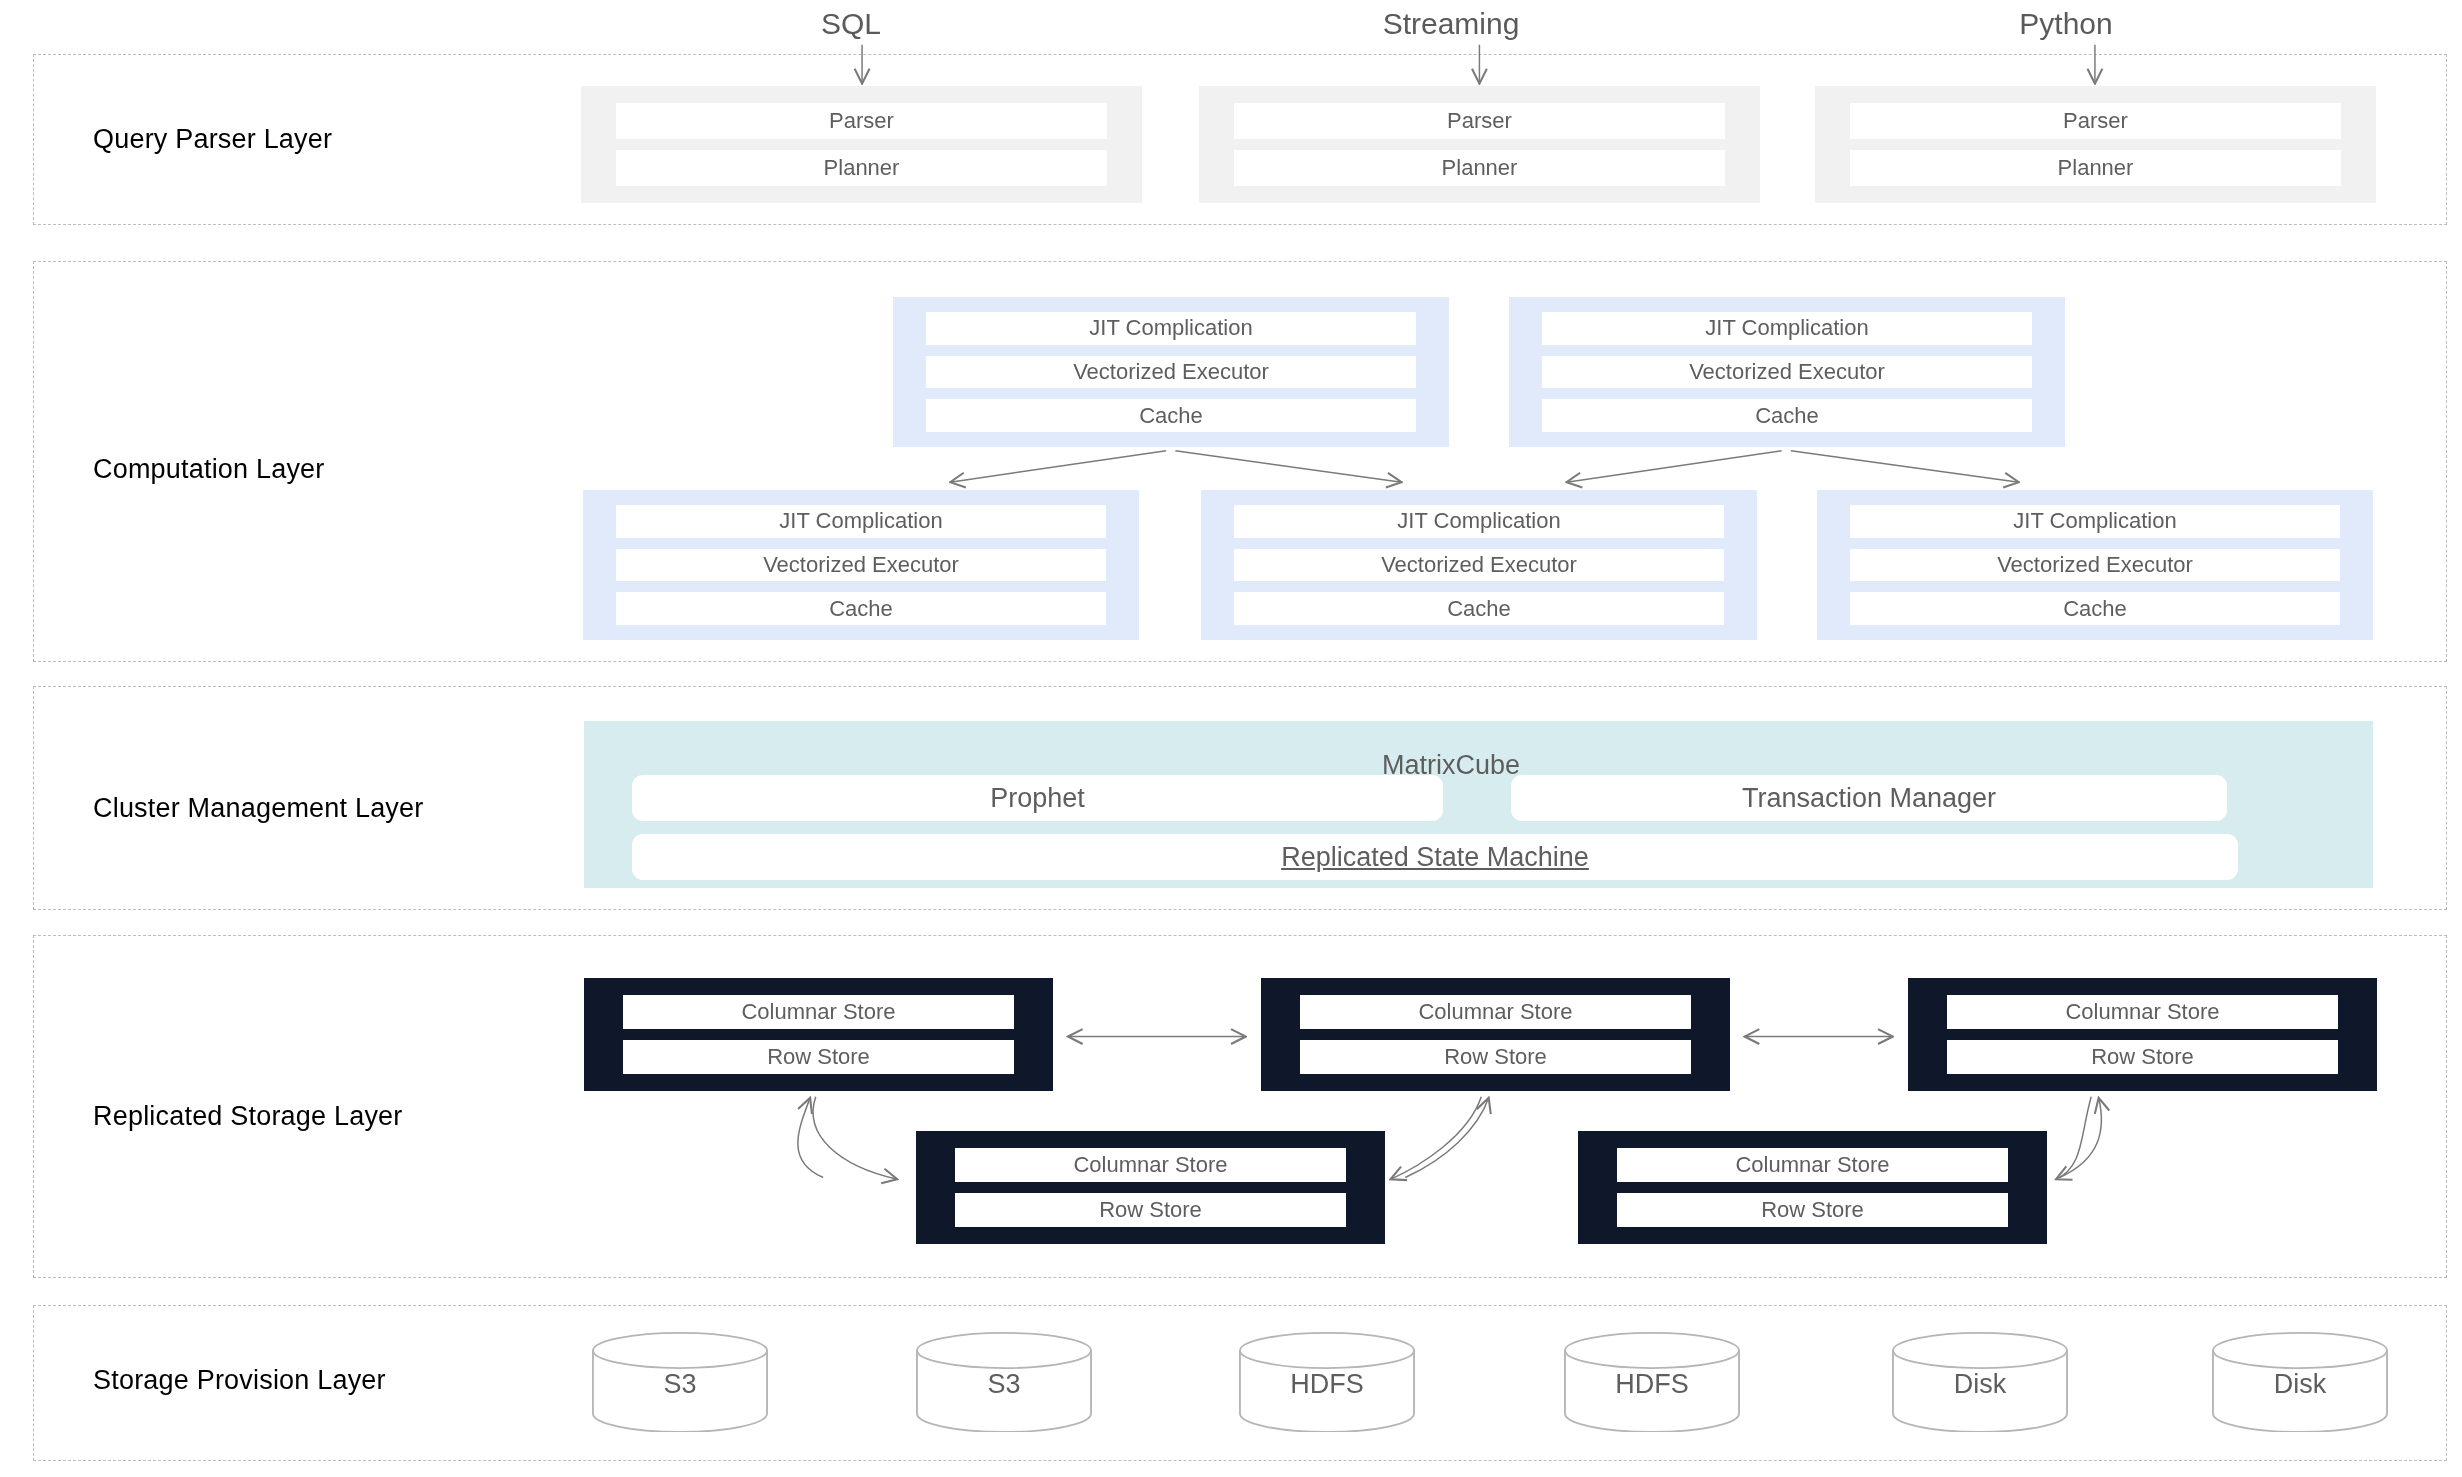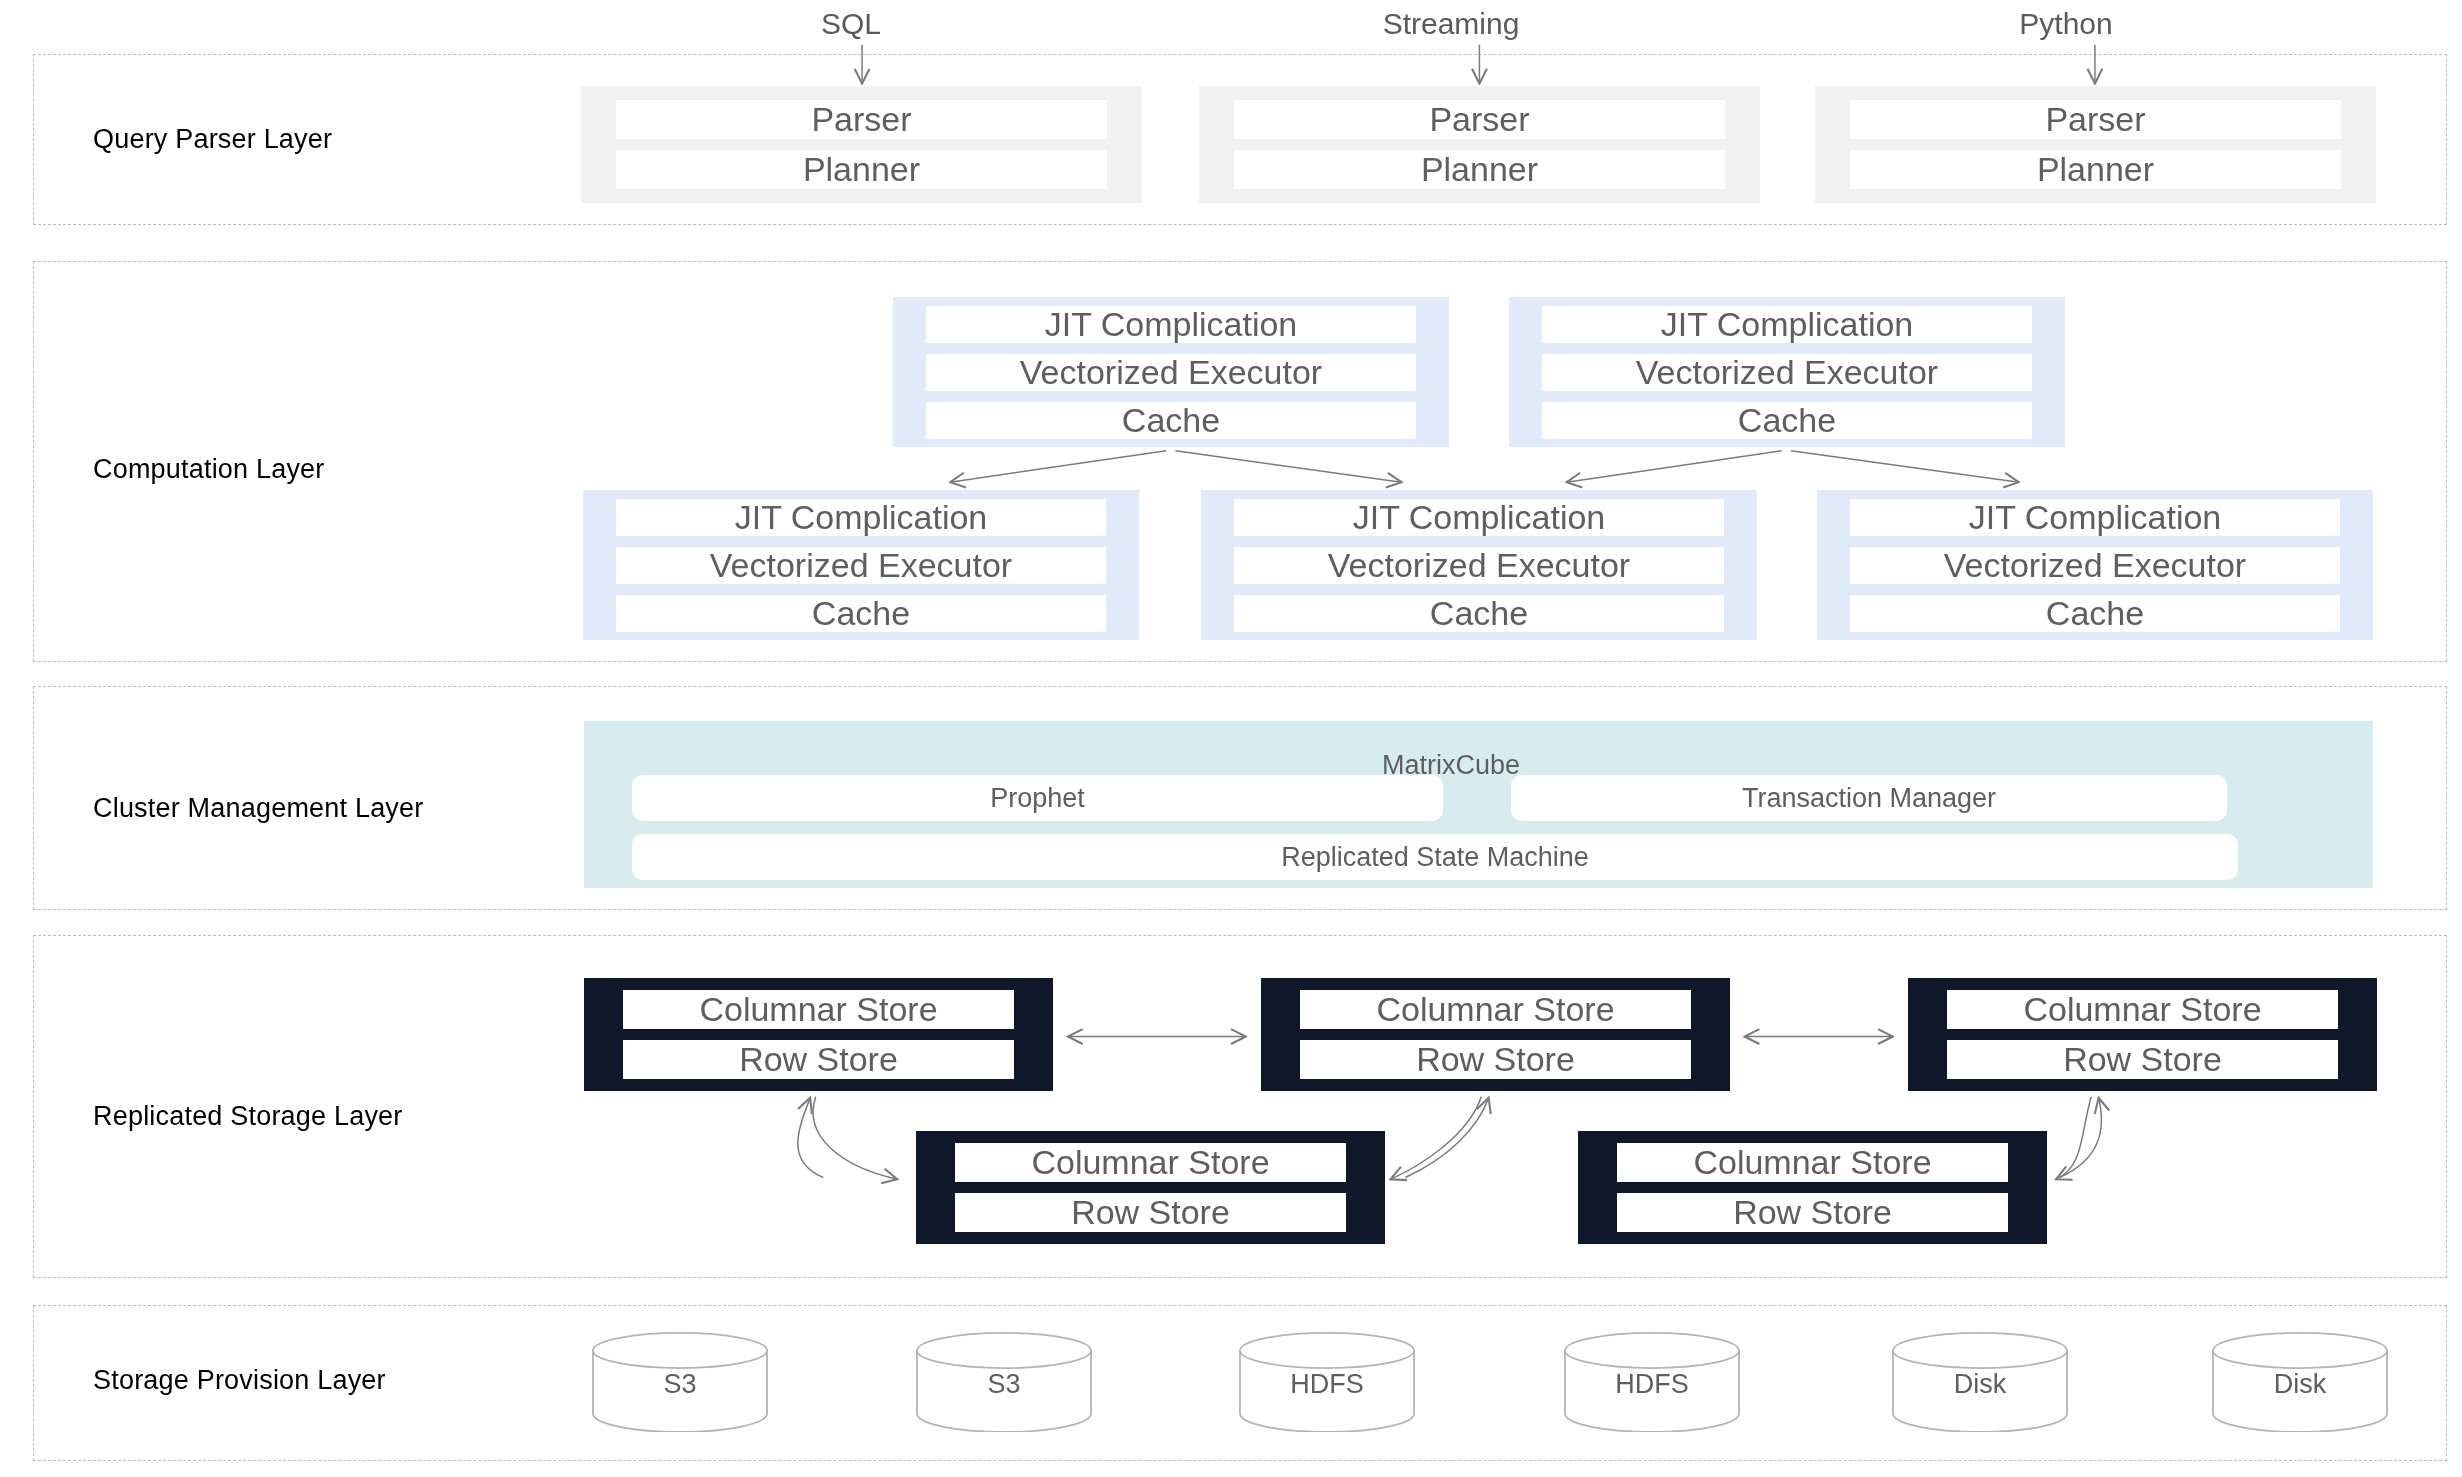--- a/index.html
+++ b/index.html
@@ -55,21 +55,21 @@
     box-sizing: border-box;
     display: flex;
     flex-direction: column;
     justify-content: center;
     gap: 11px;
     z-index: 2;
   }
   .card .slot {
     background: #ffffff;
     text-align: center;
-    font-size: 34px;
+    font-size: 22px;
     color: #5e5e5e;
     display: flex;
     align-items: center;
     justify-content: center;
     white-space: nowrap;
   }
   .card.gray { background: #f1f1f1; }
   .card.blue { background: #e1eafb; }
   .card.amber { background: #0f172a; }
 
@@ -187,21 +187,21 @@
     <div class="slot">Cache</div>
   </div>
 
   <div class="layer-box" style="left:33px; top:686px; width:2414px; height:224px;"></div>
   <div class="layer-label" style="left:93px; top:793px;">Cluster Management Layer</div>
 
   <div class="cluster-card" style="left:584px; top:721px; width:1789px; height:167px;">
     <div class="cluster-title" style="left:867px; top:11px;margin-top:18px;">MatrixCube</div>
     <div class="cluster-slot" style="left:48px; top:54px; width:811px; height:46px;">Prophet</div>
     <div class="cluster-slot" style="left:927px; top:54px; width:716px; height:46px;">Transaction Manager</div>
-    <div class="cluster-slot" style="left:48px; top:113px; width:1606px; height:46px;">Replicated State Machine</div>
+    <div class="cluster-slot" style="left:48px; top:113px; width:1606px; height:46px;text-decoration:underline;">Replicated State Machine</div>
   </div>
 
   <div class="layer-box" style="left:33px; top:935px; width:2414px; height:343px;"></div>
   <div class="layer-label" style="left:93px; top:1101px;">Replicated Storage Layer</div>
 
   <div class="card amber store-card" style="left:584px; top:978px; width:469px; height:113px;">
     <div class="slot">Columnar Store</div>
     <div class="slot">Row Store</div>
   </div>
 

